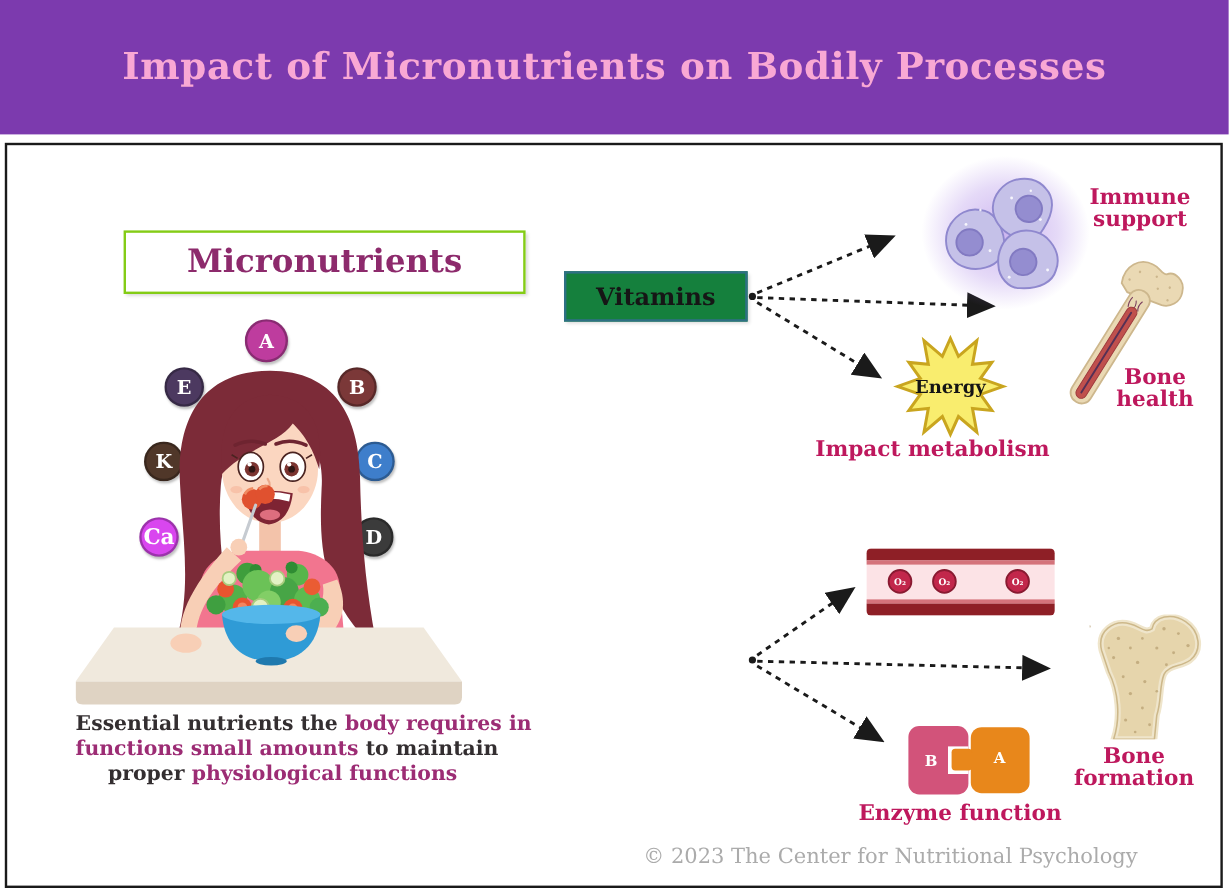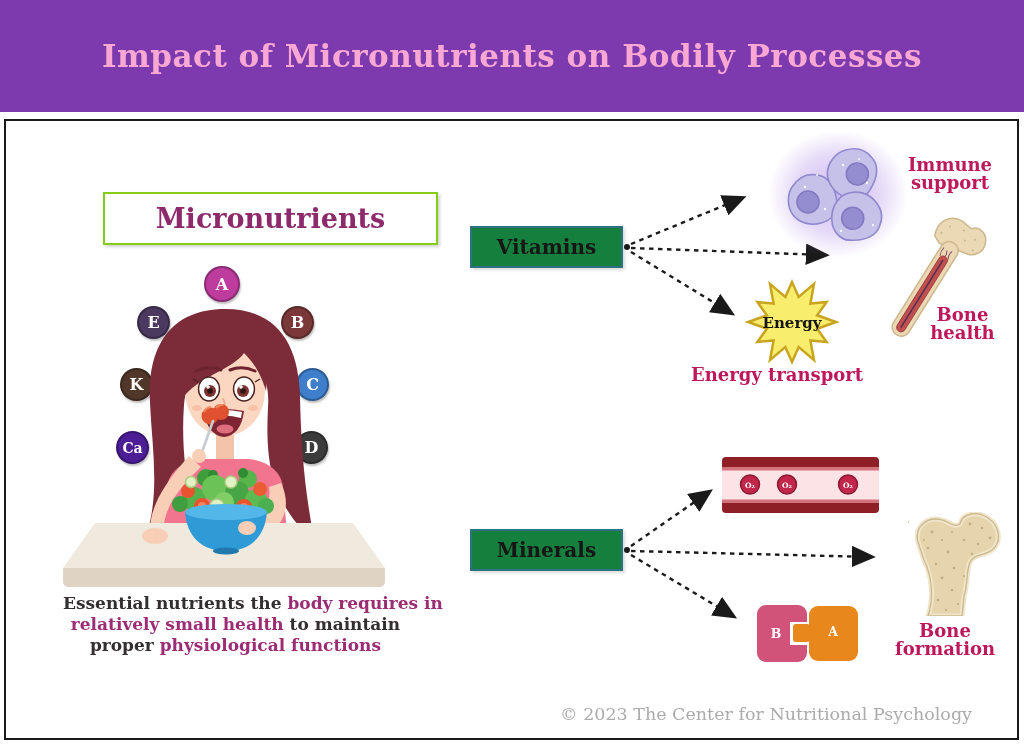--- a/index.html
+++ b/index.html
@@ -27,21 +27,21 @@
   .flow-box span{display:block;text-align:center;line-height:38px;font-size:20px;
                  font-weight:bold;color:#161616;}
   
   .lbl{position:absolute;text-align:center;font-weight:bold;color:#be185d;
        font-size:18px;line-height:18px;}
   
   .caption{position:absolute;left:63px;top:593px;width:345px;text-align:center;
            font-weight:bold;font-size:17px;line-height:21px;color:#332E30;}
   .caption .cap-line{white-space:nowrap;}
   .caption .accent{color:#9C2C74;text-align:center;}
-  .copyright{position:absolute;left:560px;top:704px;width:412px;text-align:right;
+  .copyright{position:absolute;left:536px;top:704px;width:412px;text-align:right;
              font-size:17.5px;color:#ABABAB;}
   .abs{position:absolute;}
   .glow{position:absolute;left:768px;top:130px;width:140px;height:128px;border-radius:50%;
         background:radial-gradient(closest-side,rgba(163,122,228,.55),rgba(163,122,228,.28) 62%,rgba(163,122,228,0) 100%);}
   svg{display:block;}
   svg text{font-family:"DejaVu Serif","Liberation Serif",serif;}
 </style>
 </head>
 <body>
 
@@ -65,21 +65,21 @@
     </div>
   <div class="vcircle" style="left: 281px; top: 306px; width: 33px; height: 33px; background-color: rgb(123, 56, 56);">
       <span>B</span>
     </div>
   <div class="vcircle" style="left: 120px; top: 368px; width: 33px; height: 33px; background-color: rgb(80, 55, 41);">
       <span>K</span>
     </div>
   <div class="vcircle" style="left: 296px; top: 368px; width: 33px; height: 33px; background-color: rgb(62, 126, 203);">
       <span>C</span>
     </div>
-  <div class="vcircle" style="left: 116px; top: 431px; width: 33px; height: 33px; font-size: 14px; background-color: #4c1d95;">
+  <div class="vcircle" style="left: 116px; top: 431px; width: 33px; height: 33px; font-size: 18px; background-color: #d946ef;">
       <span>Ca</span>
     </div>
   <div class="vcircle" style="left: 295px; top: 431px; width: 33px; height: 33px; background-color: rgb(59, 59, 59);">
       <span>D</span>
     </div>
 
   <svg class="abs" style="left:63px;top:295px;" width="335" height="297" viewBox="0 0 335 297">
 
     <path d="M162,14 C105,14 84,55 87,108 C89,152 97,196 84,238 L134,238 C123,192 118,150 121,110
              C122,95 128,84 136,76 C152,90 184,88 196,72 C204,84 206,98 205,112
@@ -158,29 +158,26 @@
         <circle cx="158" cy="117" r="8" fill="#E0512F"></circle>
       <path d="M141,117 a8.5,8.5 0 0 1 7,-5" stroke="#F08A60" stroke-width="2.2" fill="none"></path>
       <path d="M153,113 a8,8 0 0 1 7,-3" stroke="#F08A60" stroke-width="2" fill="none"></path>
       <line x1="150" y1="126" x2="138" y2="160" stroke="#C6CBD1" stroke-width="2.6" stroke-linecap="round"></line>
       <circle cx="136" cy="161" r="7" fill="#F8CFB6"></circle>
     </g>
   </svg>
 
   <div class="caption">
     <div class="cap-line"><span>Essential nutrients the </span><span class="accent">body requires in</span></div>
-    <div class="cap-line"><span class="accent">relatively small health</span><span> to maintain</span></div>
+    <div class="cap-line"><span class="accent">functions small amounts</span><span> to maintain</span></div>
     <div class="cap-line"><span>proper </span><span class="accent">physiological functions</span></div>
   </div>
 
   <div class="flow-box" style="left:470px;top:226px;">
     <span>Vitamins</span>
-  </div>
-  <div class="flow-box" style="left:470px;top:529px;">
-    <span>Minerals</span>
   </div>
 
   <svg class="abs" style="left:0;top:0;pointer-events:none;" width="1024" height="744" viewBox="0 0 1024 744">
     <defs>
       <marker id="ah" markerWidth="10" markerHeight="9" refX="8" refY="4.5" orient="auto">
         <path d="M0,0 L10,4.5 L0,9 Z" fill="#1A1A1A"></path>
       </marker>
     </defs>
     <g stroke="#1A1A1A" stroke-width="2.4" stroke-dasharray="4.5 4.5" fill="none">
       <line x1="631" y1="244" x2="742" y2="198" marker-end="url(#ah)"></line>
@@ -300,18 +297,19 @@
     <rect x="3" y="6" width="50" height="57" rx="9" fill="#D2537A"></rect>
     <rect x="36" y="23" width="17" height="23" fill="#FFFFFF"></rect>
     <rect x="55" y="7" width="49" height="55" rx="9" fill="#E8871B"></rect>
     <rect x="39" y="25" width="17" height="18" rx="3" fill="#E8871B"></rect>
     <text x="22" y="39" text-anchor="middle" font-size="12.5" font-weight="bold" fill="#fff">B</text>
     <text x="79" y="37" text-anchor="middle" font-size="12.5" font-weight="bold" fill="#fff">A</text>
   </svg>
 
   <div class="lbl" style="left:900px;top:156px;width:100px;">Immune support</div>
   <div class="lbl" style="left:915px;top:306px;width:95px;">Bone health</div>
-  <div class="lbl" style="left:662px;top:366px;width:230px;">Energy transport</div>
+  <div class="lbl" style="left:662px;top:366px;width:230px;">Impact metabolism</div>
   <div class="lbl" style="left:890px;top:622px;width:110px;">Bone formation</div>
+  <div class="lbl" style="left:705px;top:669px;width:190px;">Enzyme function</div>
 
   <div class="copyright">© 2023 The Center for Nutritional Psychology</div>
 
 </div>
 
 </body></html>

